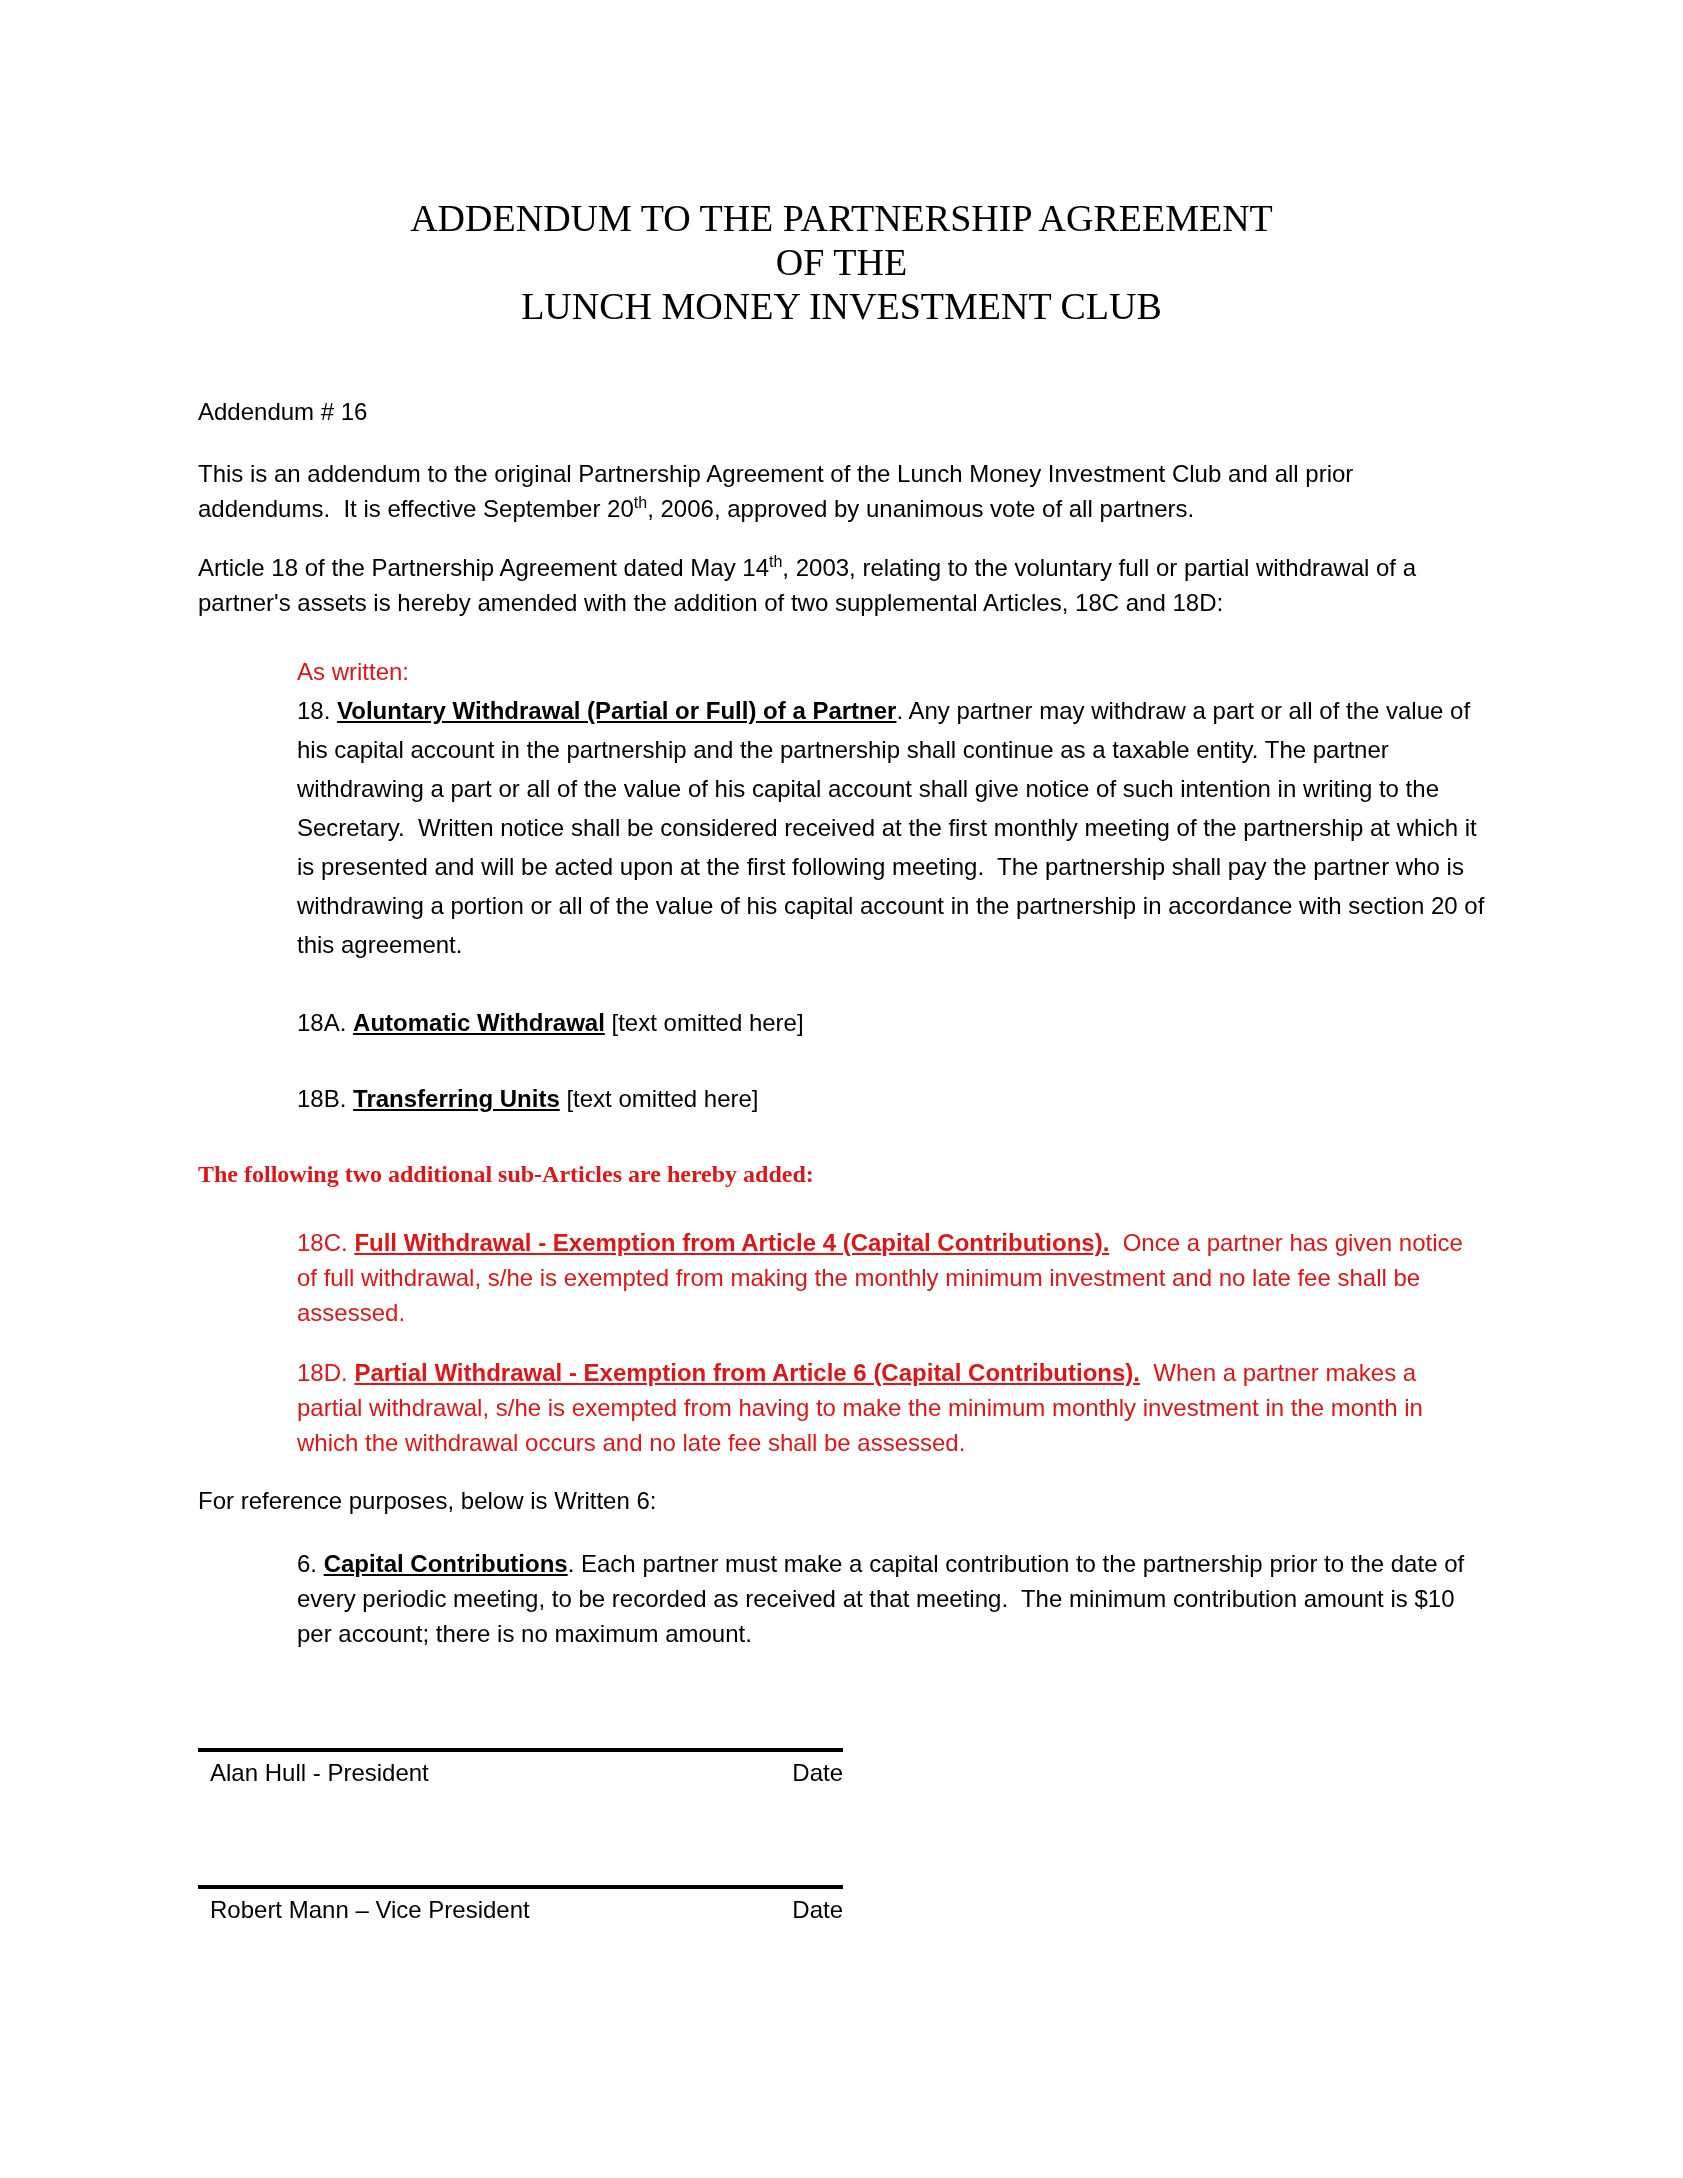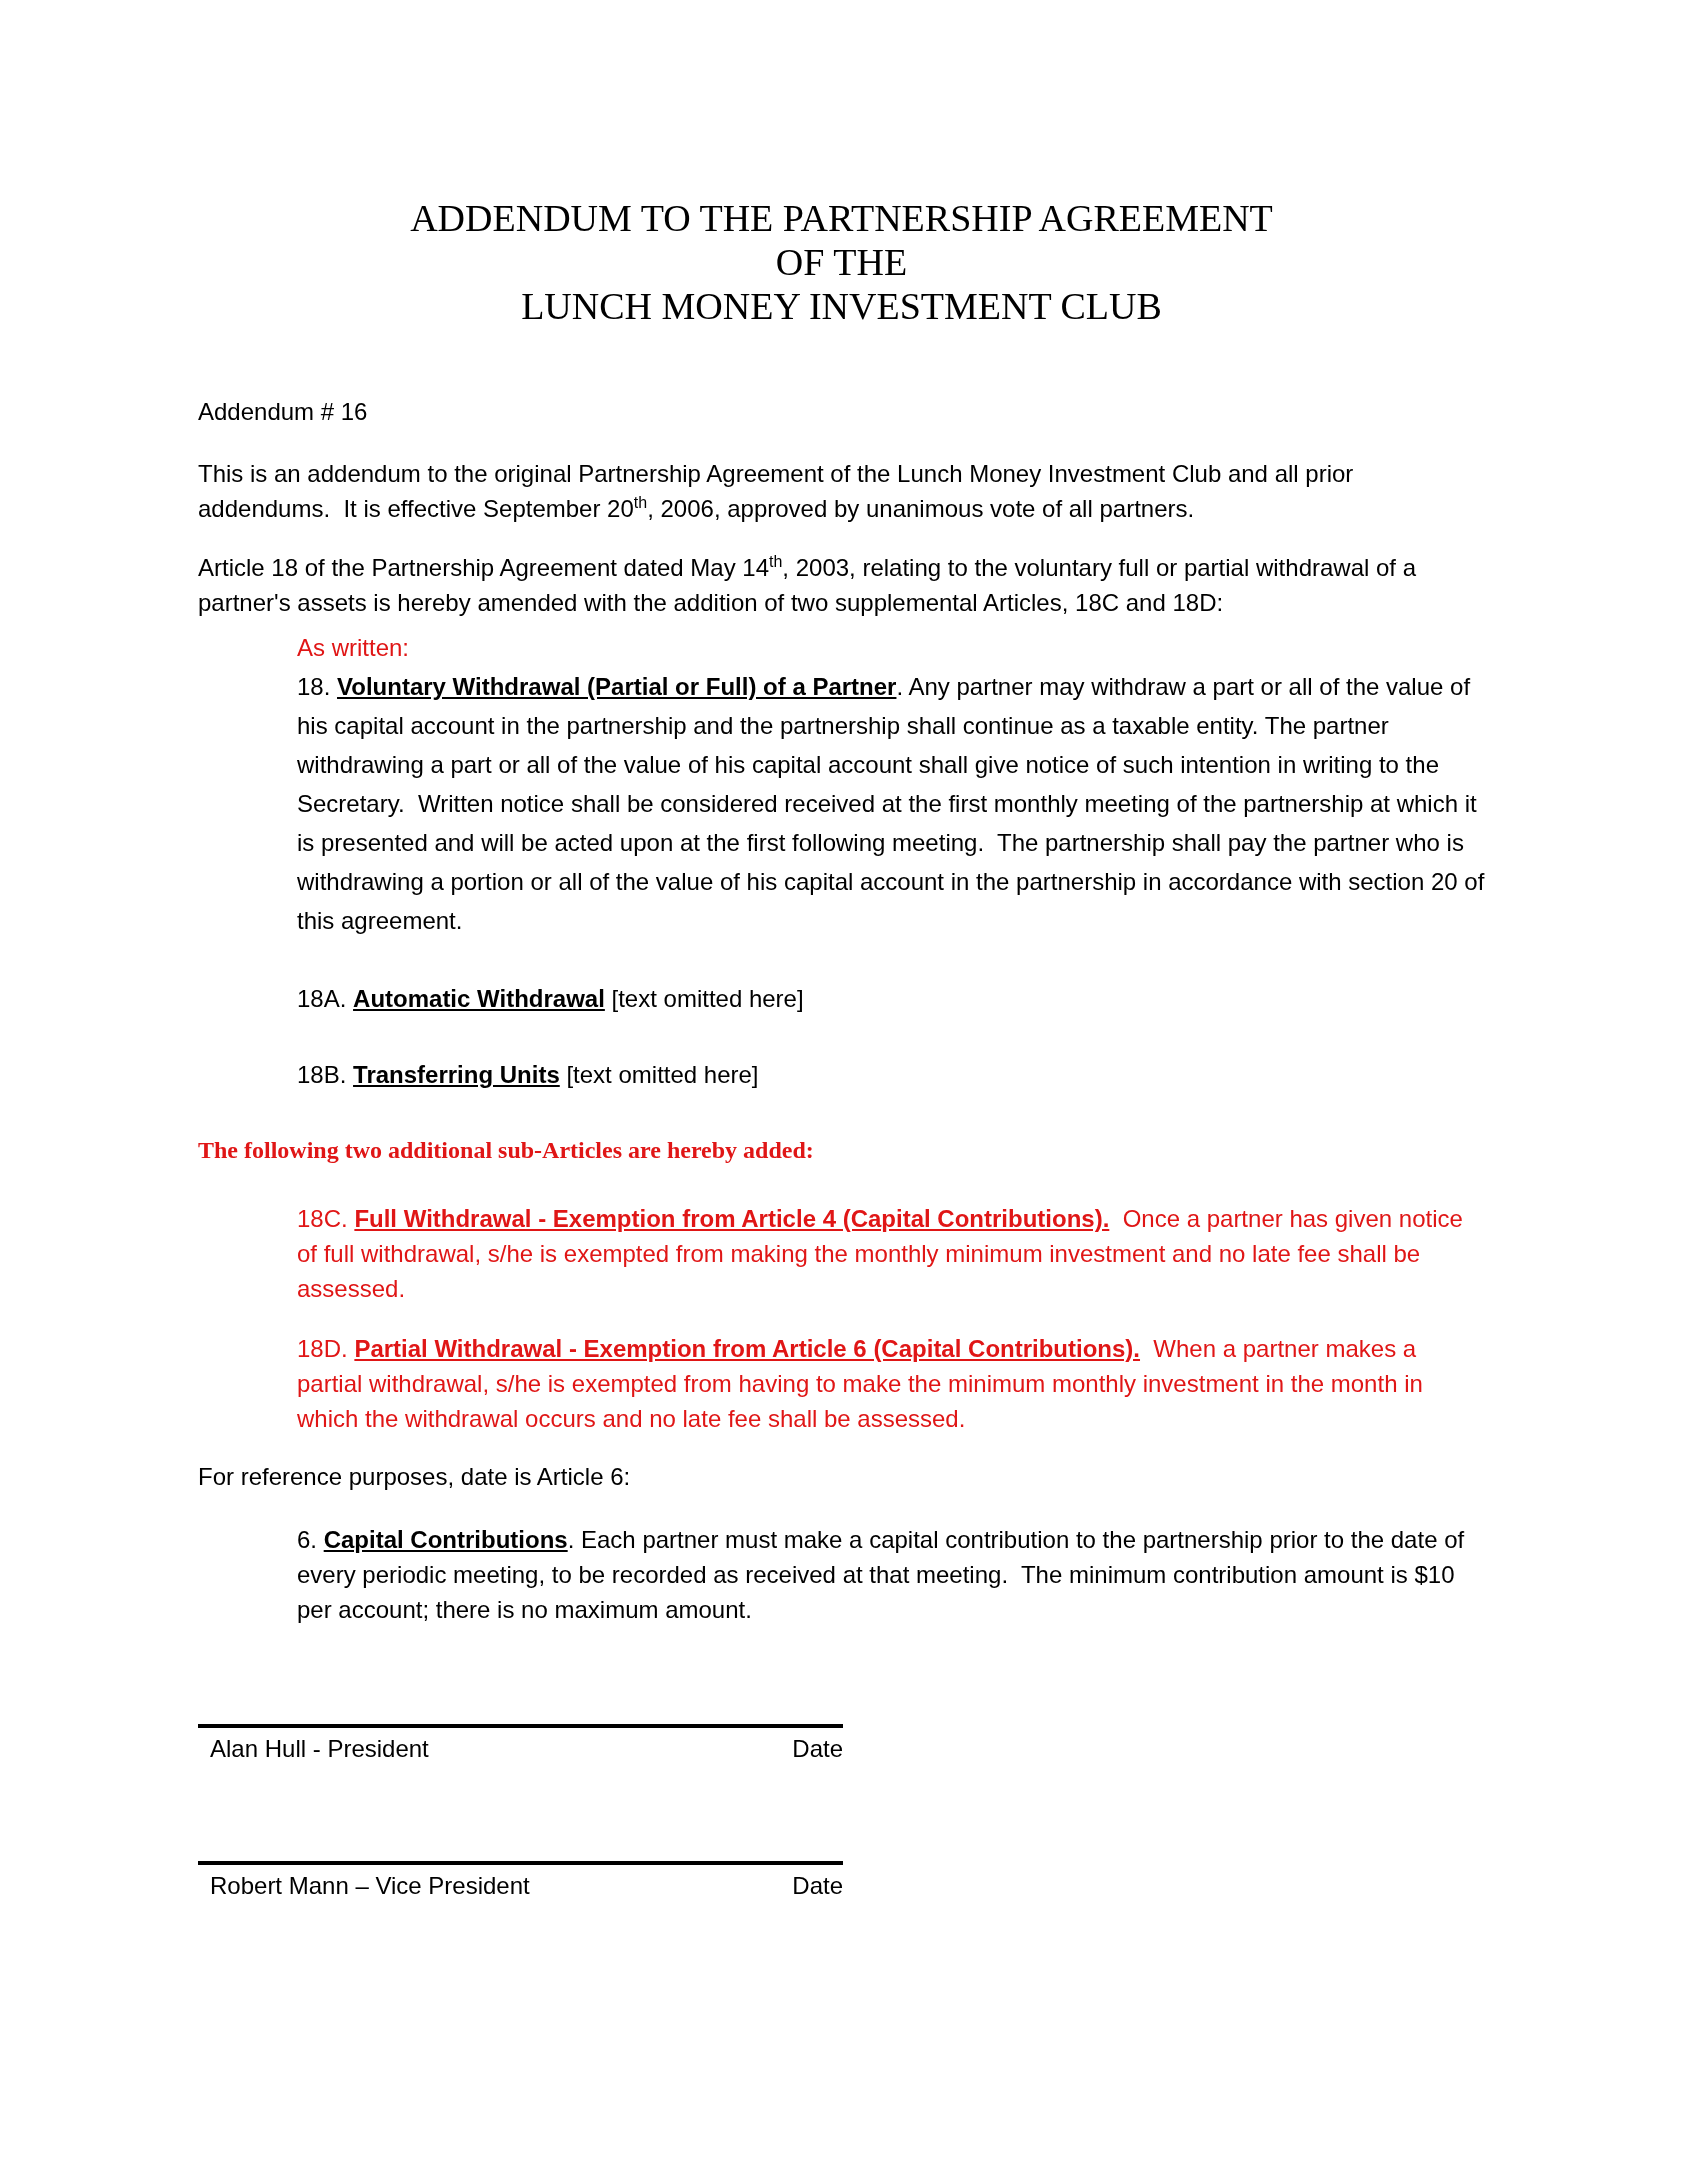--- a/index.html
+++ b/index.html
@@ -36,21 +36,21 @@
   .w18 { max-width: 1168px; }
   .loose { line-height: 39px; }
   .red { color: var(--red); }
   .b { font-weight: bold; }
   .bu { font-weight: bold; text-decoration: underline; }
   sup { font-size: 16px; vertical-align: super; line-height: 0; }
 
   .mt-addendum { margin-top: 66px; }
   .mt-p1 { margin-top: 27px; }
   .mt-p2 { margin-top: 24px; }
-  .mt-aswritten { margin-top: 8px; }
+  .mt-aswritten { margin-top: 32px; }
   .mt-18a { margin-top: 39px; }
   .mt-18b { margin-top: 37px; }
   .mt-added { margin-top: 39px; font-family: Liberation Serif, serif; }
   .mt-18c { margin-top: 33px; }
   .mt-18d { margin-top: 25px; }
   .mt-ref { margin-top: 23px; }
   .mt-art6 { margin-top: 28px; }
   .mt-sig1 { margin-top: 97px; }
   .mt-sig2 { margin-top: 95px; }
 
@@ -86,21 +86,21 @@
   <p class="p loose indent mt-18a"><span>18A. </span><span class="bu">Automatic Withdrawal</span><span> [text omitted here]</span></p>
 
   <p class="p loose indent mt-18b"><span>18B. </span><span class="bu">Transferring Units</span><span> [text omitted here]</span></p>
 
   <p class="p b red mt-added">The following two additional sub-Articles are hereby added:</p>
 
   <p class="p indent w18 red mt-18c"><span>18C. </span><span class="bu">Full Withdrawal - Exemption from Article 4 (Capital Contributions).</span><span>  Once a partner has given notice of full withdrawal, s/he is exempted from making the monthly minimum investment and no late fee shall be assessed.</span></p>
 
   <p class="p indent w18 red mt-18d"><span>18D. </span><span class="bu">Partial Withdrawal - Exemption from Article 6 (Capital Contributions).</span><span>  When a partner makes a partial withdrawal, s/he is exempted from having to make the minimum monthly investment in the month in which the withdrawal occurs and no late fee shall be assessed.</span></p>
 
-  <p class="p mt-ref">For reference purposes, date is Article 6:</p>
+  <p class="p mt-ref">For reference purposes, below is Written 6:</p>
 
   <p class="p indent mt-art6"><span>6. </span><span class="bu">Capital Contributions</span><span>. Each partner must make a capital contribution to the partnership prior to the date of every periodic meeting, to be recorded as received at that meeting.  The minimum contribution amount is $10 per account; there is no maximum amount.</span></p>
 
   <div class="sig-block mt-sig1">
     <div class="sig-rule"></div>
     <div class="sig-row"><span>Alan Hull - President</span><span>Date</span></div>
   </div>
 
   <div class="sig-block mt-sig2">
     <div class="sig-rule"></div>

